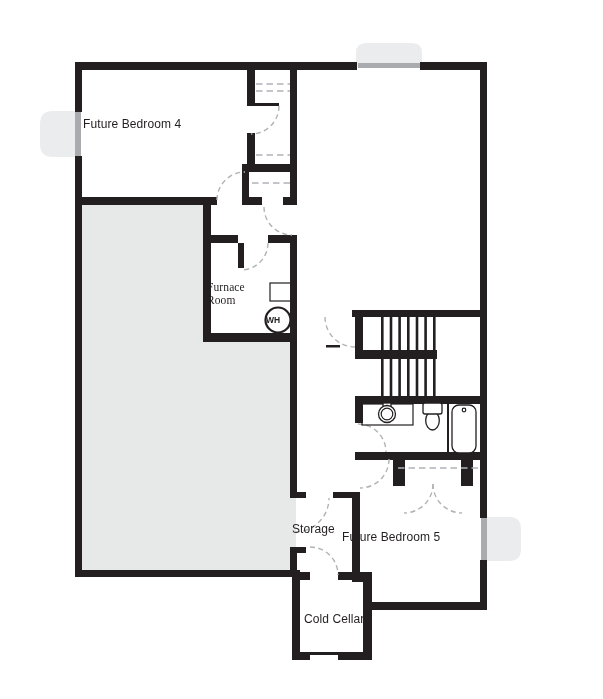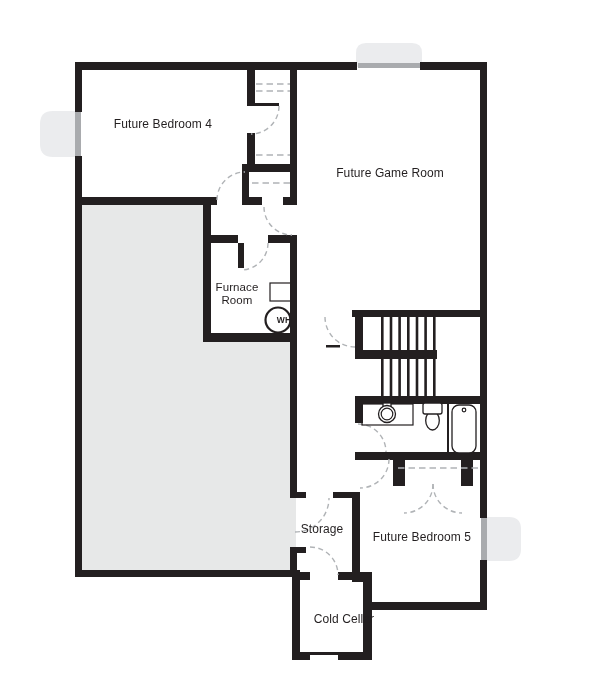--- a/index.html
+++ b/index.html
@@ -15,21 +15,21 @@
   .grayfill{fill:var(--color-unfinished_fill,#e7e8e8);}
   .well{fill:var(--color-window_well,#ebecee);}
   .glass{fill:var(--color-glass,#a9abae);}
   .arc{fill:none;stroke:var(--color-door_arc,#b0b3b6);stroke-width:1.4;stroke-dasharray:5 3.5;}
   .shelf{stroke:var(--color-door_arc,#b0b3b6);stroke-width:1.3;stroke-dasharray:6.5 4;}
   .fix{fill:#ffffff;stroke:var(--color-wall,#231f20);stroke-width:1.3;}
   .fixthin{fill:none;stroke:var(--color-wall,#231f20);stroke-width:1.2;}
   .leaf{fill:var(--color-wall,#231f20);}
   .label{
     position:absolute;color:var(--color-wall,#231f20);
-    font-size:12px;line-height:13px;text-align:center;
+    font-size:12px;line-height:13px;text-align:left;
     letter-spacing:0.1px;
   }
   .label.small{font-size:12px;}
   .label.wh{font-size:8.5px;font-weight:bold;line-height:9px;}
 </style>
 </head>
 <body>
 
 <div class="plan">
 
@@ -179,23 +179,22 @@
     </g>
     <g>
       <rect class="wall" x="447" y="404" width="2" height="48"></rect>
       <rect class="fix" x="452" y="405" width="24" height="48" rx="7"></rect>
       <circle class="fixthin" cx="464" cy="410" r="1.8"></circle>
     </g>
   </svg>
 
   <div class="label" style="left:83px;top:118px;width:160px;">Future Bedroom 4</div>
 
-  <div class="label" style="left:310px;top:167px;width:160px;">Future Game Room</div>
-
-  <div class="label" style="left:207px;top:281px;width:60px;font-size:11.5px;">Furnace Room</div>
+
+  <div class="label" style="left:207px;top:281px;width:60px;font-size:11.5px;font-family:Liberation Serif, serif;">Furnace Room</div>
 
   <div class="label small" style="left:292px;top:523px;width:60px;">Storage</div>
 
   <div class="label" style="left:342px;top:531px;width:160px;">Future Bedroom 5</div>
 
   <div class="label" style="left:304px;top:613px;width:80px;">Cold Cellar</div>
 
   <div class="label wh" style="left:266px;top:316px;width:36px;">WH</div>
 
 </div>

